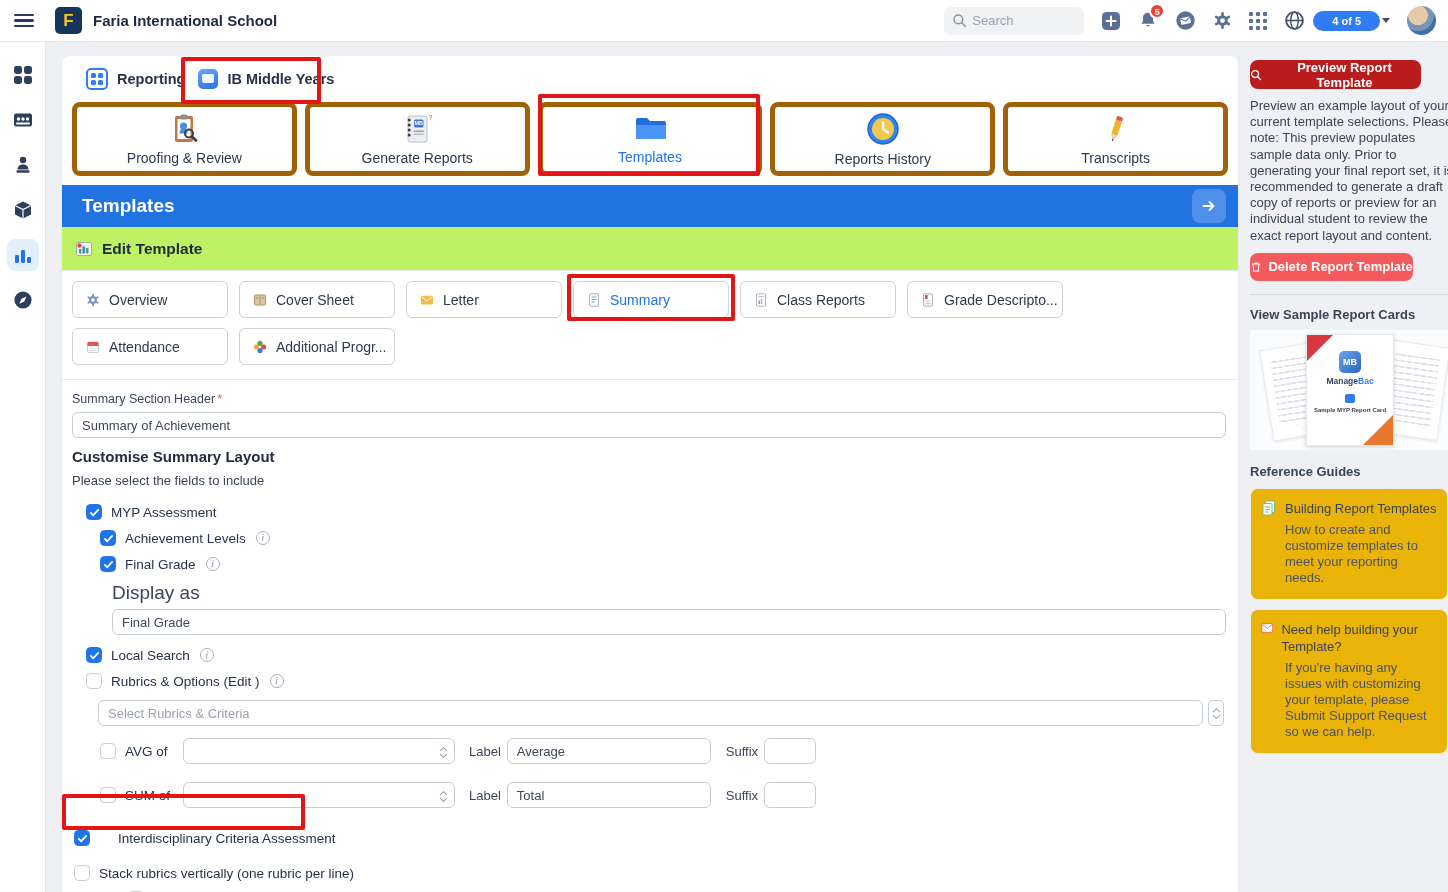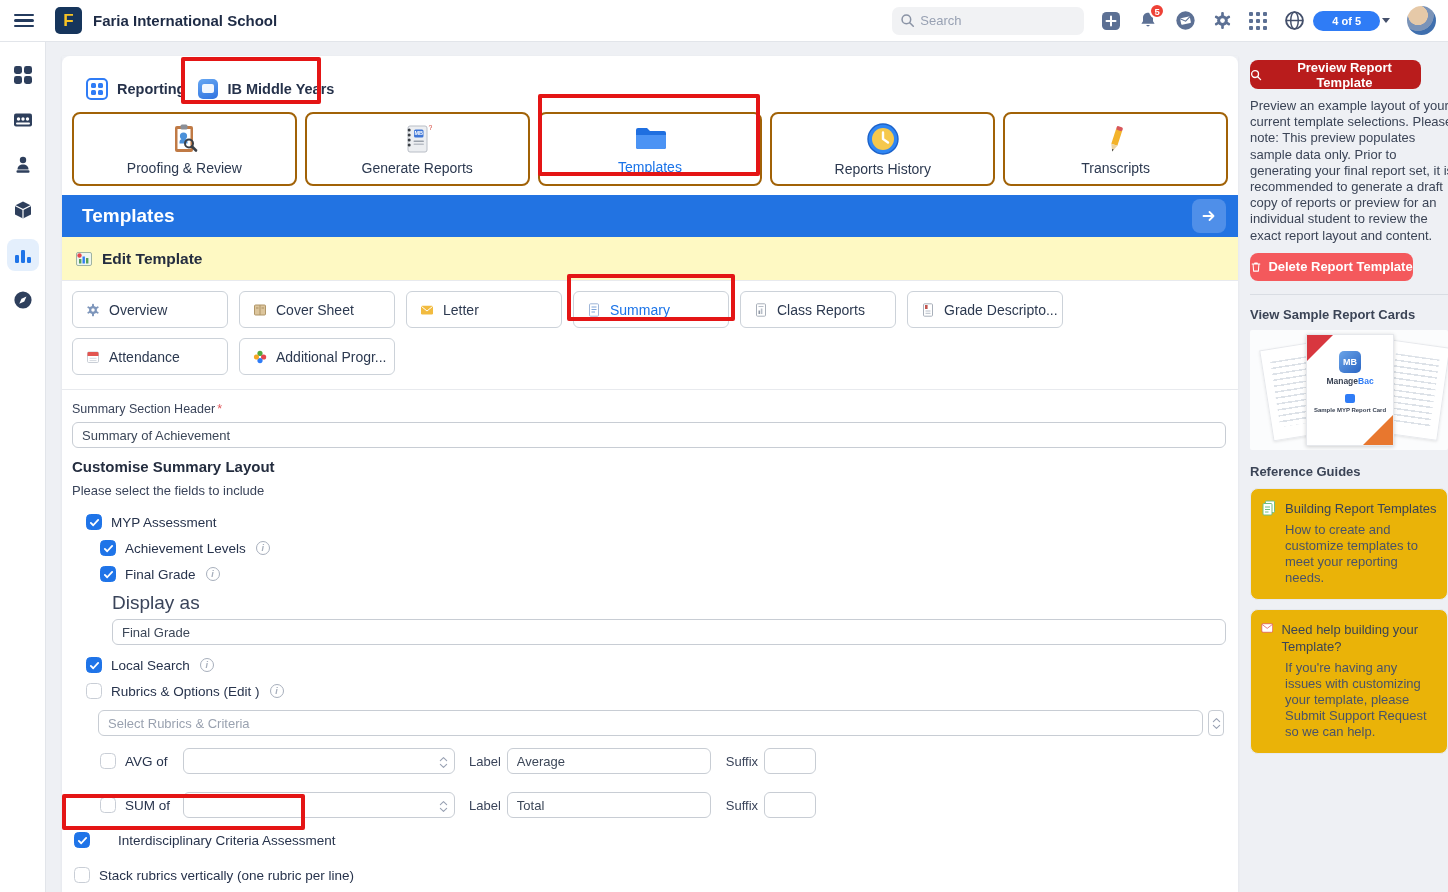--- a/index.html
+++ b/index.html
@@ -9,21 +9,21 @@
   
   .topbar { position:absolute; left:0; top:0; width:1448px; height:42px; background:#fff;
             border-bottom:1px solid #e2e5ea; display:flex; align-items:center; z-index:10; }
   .hamburger { margin-left:14px; width:20px; height:14px; display:flex; flex-direction:column;
                justify-content:space-between; cursor:pointer; }
   .hamburger span { height:2.4px; background:#243b5e; border-radius:2px; }
   .brand-logo { margin-left:21px; width:27px; height:27px; background:#16355c; border-radius:5px;
                 color:#f7c325; font-weight:bold; font-size:17px; display:flex; align-items:center; justify-content:center; }
   .school-name { margin-left:11px; font-size:15px; font-weight:700; color:#1e2b45; }
   .topbar-right { margin-left:auto; display:flex; align-items:center; gap:17px; padding-right:12px; }
-  .searchbox { position:relative; width:192px; height:28px;text-decoration:underline; }
+  .searchbox { position:relative; width:140px; height:28px;text-decoration:underline; }
   .searchbox svg { position:absolute; left:8px; top:6px; }
   .searchbox input { width:100%; height:100%; border:none; background:#f1f2f4; border-radius:7px;
                      padding:0 8px 0 28px; font-size:13px; color:#3c4758; font-family:inherit; }
   .searchbox input::placeholder { color:#98a1b3; }
   .ticon { position:relative; display:flex; align-items:center; cursor:pointer; }
   .badge { position:absolute; top:-7px; right:-7px; min-width:16px; height:16px; background:#ee4136;
            border:2px solid #fff; border-radius:9px; color:#fff; font-size:9.5px; font-weight:bold;
            display:flex; align-items:center; justify-content:center; padding:0 2px; }
   .plan-pill { background:#2f7cf6; color:#fff; font-size:11px; font-weight:bold; padding:4px 19px;
                border-radius:11px; margin-left:8px; }
@@ -37,42 +37,42 @@
   .leftbar { position:absolute; left:0; top:42px; width:46px; bottom:0; background:#fff;
              border-right:1px solid #e2e5ea; display:flex; flex-direction:column; align-items:center;
              padding-top:17px; gap:13px; z-index:9; }
   .lb-item { width:32px; height:32px; display:flex; align-items:center; justify-content:center;
              border-radius:8px; cursor:pointer; }
   .lb-item.active { background:#e4effc; }
 
   
   #content { position:absolute; left:62px; top:56px; width:1176px; height:836px; display:flex; flex-direction:column;
              box-shadow:0 1px 3px rgba(20,30,60,.06); }
-  .top-white { background:#fff; border-radius:8px 8px 0 0; padding:20px 10px 9px; }
+  .top-white { background:#fff; border-radius:8px 8px 0 0; padding:10px 10px 9px; }
   .program-tabs { display:flex; align-items:center; gap:13px; padding:2px 4px 12px 14px; }
   .ptab { display:flex; align-items:center; gap:9px; cursor:pointer; }
   .ptab-label { font-size:14.5px; font-weight:700; color:#26324b; }
   .rep-icon { width:22px; height:22px; border:2px solid #2f7cf6; border-radius:5px; display:grid;
               grid-template-columns:5px 5px; grid-template-rows:5px 5px; gap:2.5px; place-content:center; background:#fff; }
   .rep-icon span { background:#2f7cf6; border-radius:1.5px; }
   .ib-icon { width:20px; height:20px; border-radius:5px; background:linear-gradient(160deg,#66a7f2,#2f72e0); position:relative; }
   .ib-icon::after { content:""; position:absolute; left:4px; right:4px; top:5px; bottom:6px;
                     background:rgba(255,255,255,.92); border-radius:2px; }
   .nav-cards { display:flex; gap:8px; }
-  .nav-card { flex:1; height:74px; background:#fff; border:2px solid #a16207; border-radius:8px;
+  .nav-card { flex:1; height:74px; background:#fff; border:5px solid #a16207; border-radius:8px;
               display:flex; flex-direction:column; align-items:center; justify-content:center; gap:5px; cursor:pointer; }
   .nav-card .nc-label { font-size:14px; color:#2c3950; }
   .nav-card.active .nc-label { color:#1a73e8; }
 
   .blue-bar { height:42px; background:#2273e2; display:flex; align-items:center; padding:0 20px; position:relative; }
   .blue-bar-title { color:#fff; font-size:19px; font-weight:700; }
   .bar-arrow-btn { position:absolute; right:12px; top:4px; width:34px; height:34px; background:#4f8fe9;
                    border-radius:8px; display:flex; align-items:center; justify-content:center; cursor:pointer; }
 
-  .edit-header { background:#fef9c3; height:44px; display:flex; align-items:center; gap:9px; padding:0 13px;
+  .edit-header { background:#bef264; height:44px; display:flex; align-items:center; gap:9px; padding:0 13px;
                  border-bottom:1px solid #e8eaee; }
   .edit-title { font-size:15.5px; font-weight:700; color:#242d3f; }
 
   .tabs-wrap { background:#fff; padding:10px 10px 14px; display:flex; flex-wrap:wrap; gap:10px 11px;
                border-bottom:1px solid #e8eaee; }
   .ttab { width:156px; height:37px; border:1px solid #ccd2d9; border-radius:6px; background:#fff;
           display:flex; align-items:center; gap:9px; padding-left:13px; font-size:14px; color:#2c3950; cursor:pointer; }
   .ttab.active { color:#1a73e8; }
 
   .form { background:#fff; flex:1; padding:10px 12px 20px 10px; overflow:hidden; }
@@ -87,21 +87,21 @@
   .cb { width:16px; height:16px; border-radius:4.5px; background:#fff; border:1.5px solid #c9ced6;
         display:flex; align-items:center; justify-content:center; flex:0 0 auto; cursor:pointer; }
   .cb.on { background:#1f74e8; border-color:#1f74e8; }
   .cb-label { font-size:13.5px; color:#27334c; }
   .info { width:14px; height:14px; border-radius:50%; border:1.3px solid #a7afbc; color:#a7afbc;
           font-size:9px; font-style:italic; font-weight:bold; display:flex; align-items:center;
           justify-content:center; margin-left:1px; cursor:pointer; }
   .ml1 { margin-left:14px; }  .ml2 { margin-left:28px; }
   .ml-sel { margin-left:26px; } .ml0 { margin-left:2px; } .mlc { margin-left:26px;padding-left:30px; }
   .mt16 { margin-top:16px; } .mt10 { margin-top:10px; } .mt12 { margin-top:12px; }
-  .mt18 { margin-top:18px; } .mt14 { margin-top:14px;gap:28px; } .mt19 { margin-top:19px; } .mt11 { margin-top:11px; }
+  .mt18 { margin-top:18px; } .mt14 { margin-top:22px;gap:28px; } .mt19 { margin-top:19px; } .mt11 { margin-top:11px; }
   .display-block { margin-left:40px; }
   .display-label { font-size:19px; color:#3a445a; }
   .sel-row { display:flex; align-items:center; gap:5px; }
   .spinbox { width:16px; height:26px; border:1px solid #c8cdd4; border-radius:4px; display:flex;
              align-items:center; justify-content:center; background:#fff; cursor:pointer; flex:0 0 auto; }
   .combo { width:272px; height:26px; border:1px solid #c8cdd4; border-radius:6px; background:#fff;
            position:relative; margin-left:12px; cursor:pointer; }
   .combo .spin { position:absolute; right:6px; top:6px; }
   .cap { font-size:13px; color:#3a445a; }
   .avg-row { display:flex; align-items:center; }

